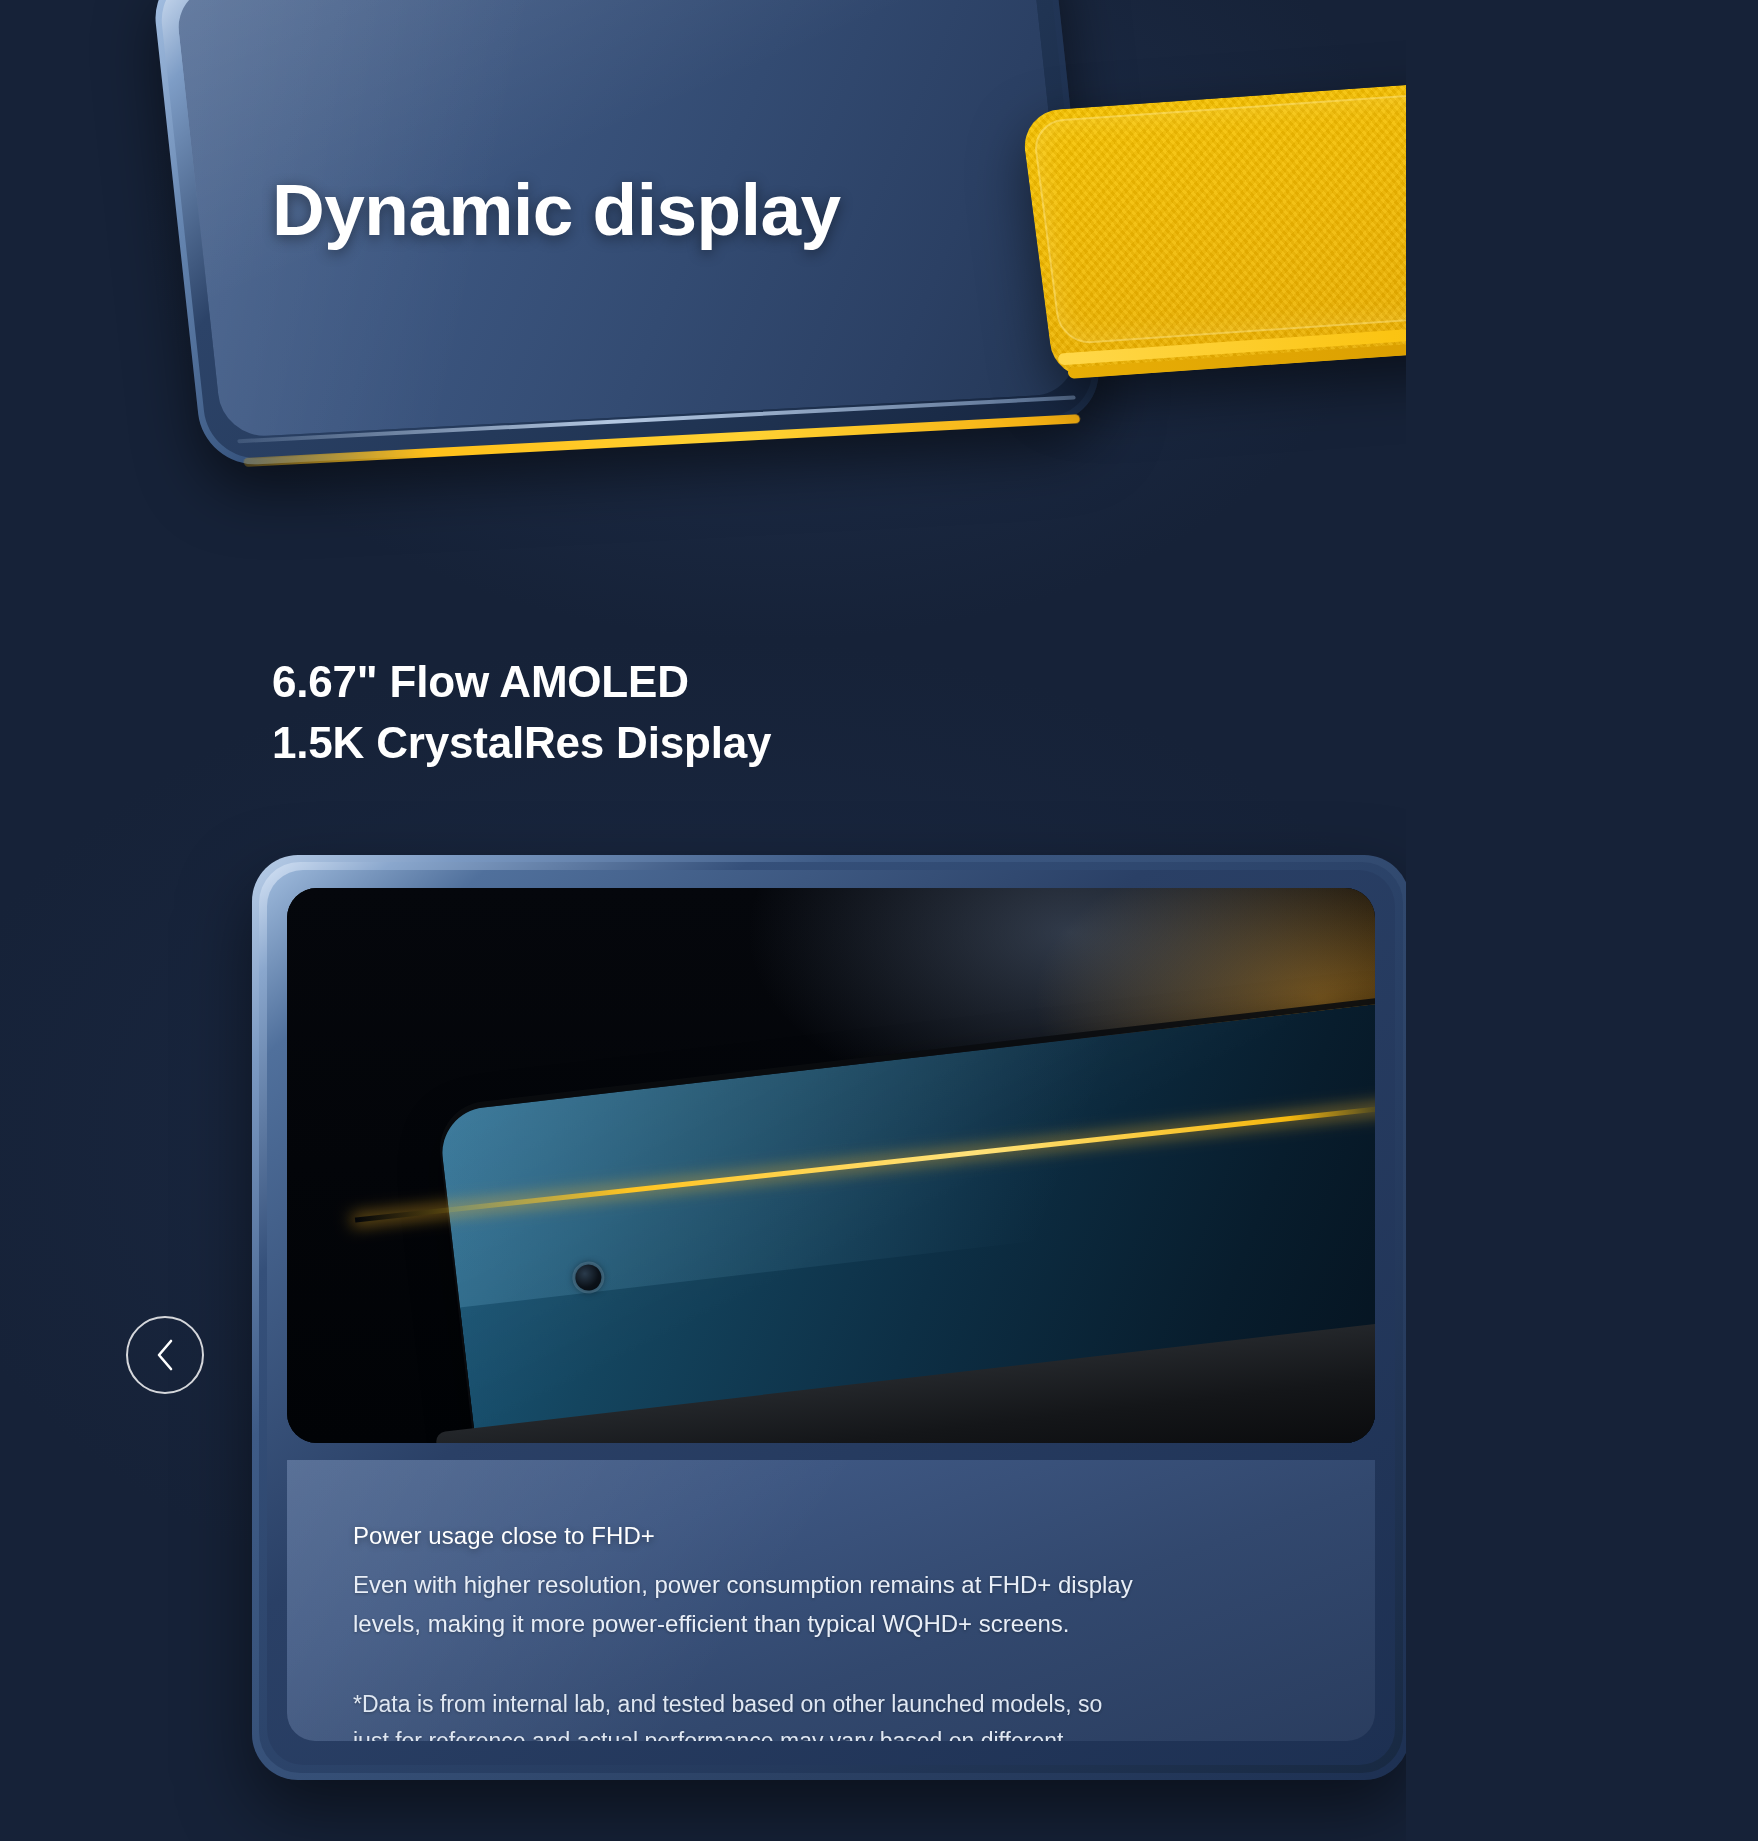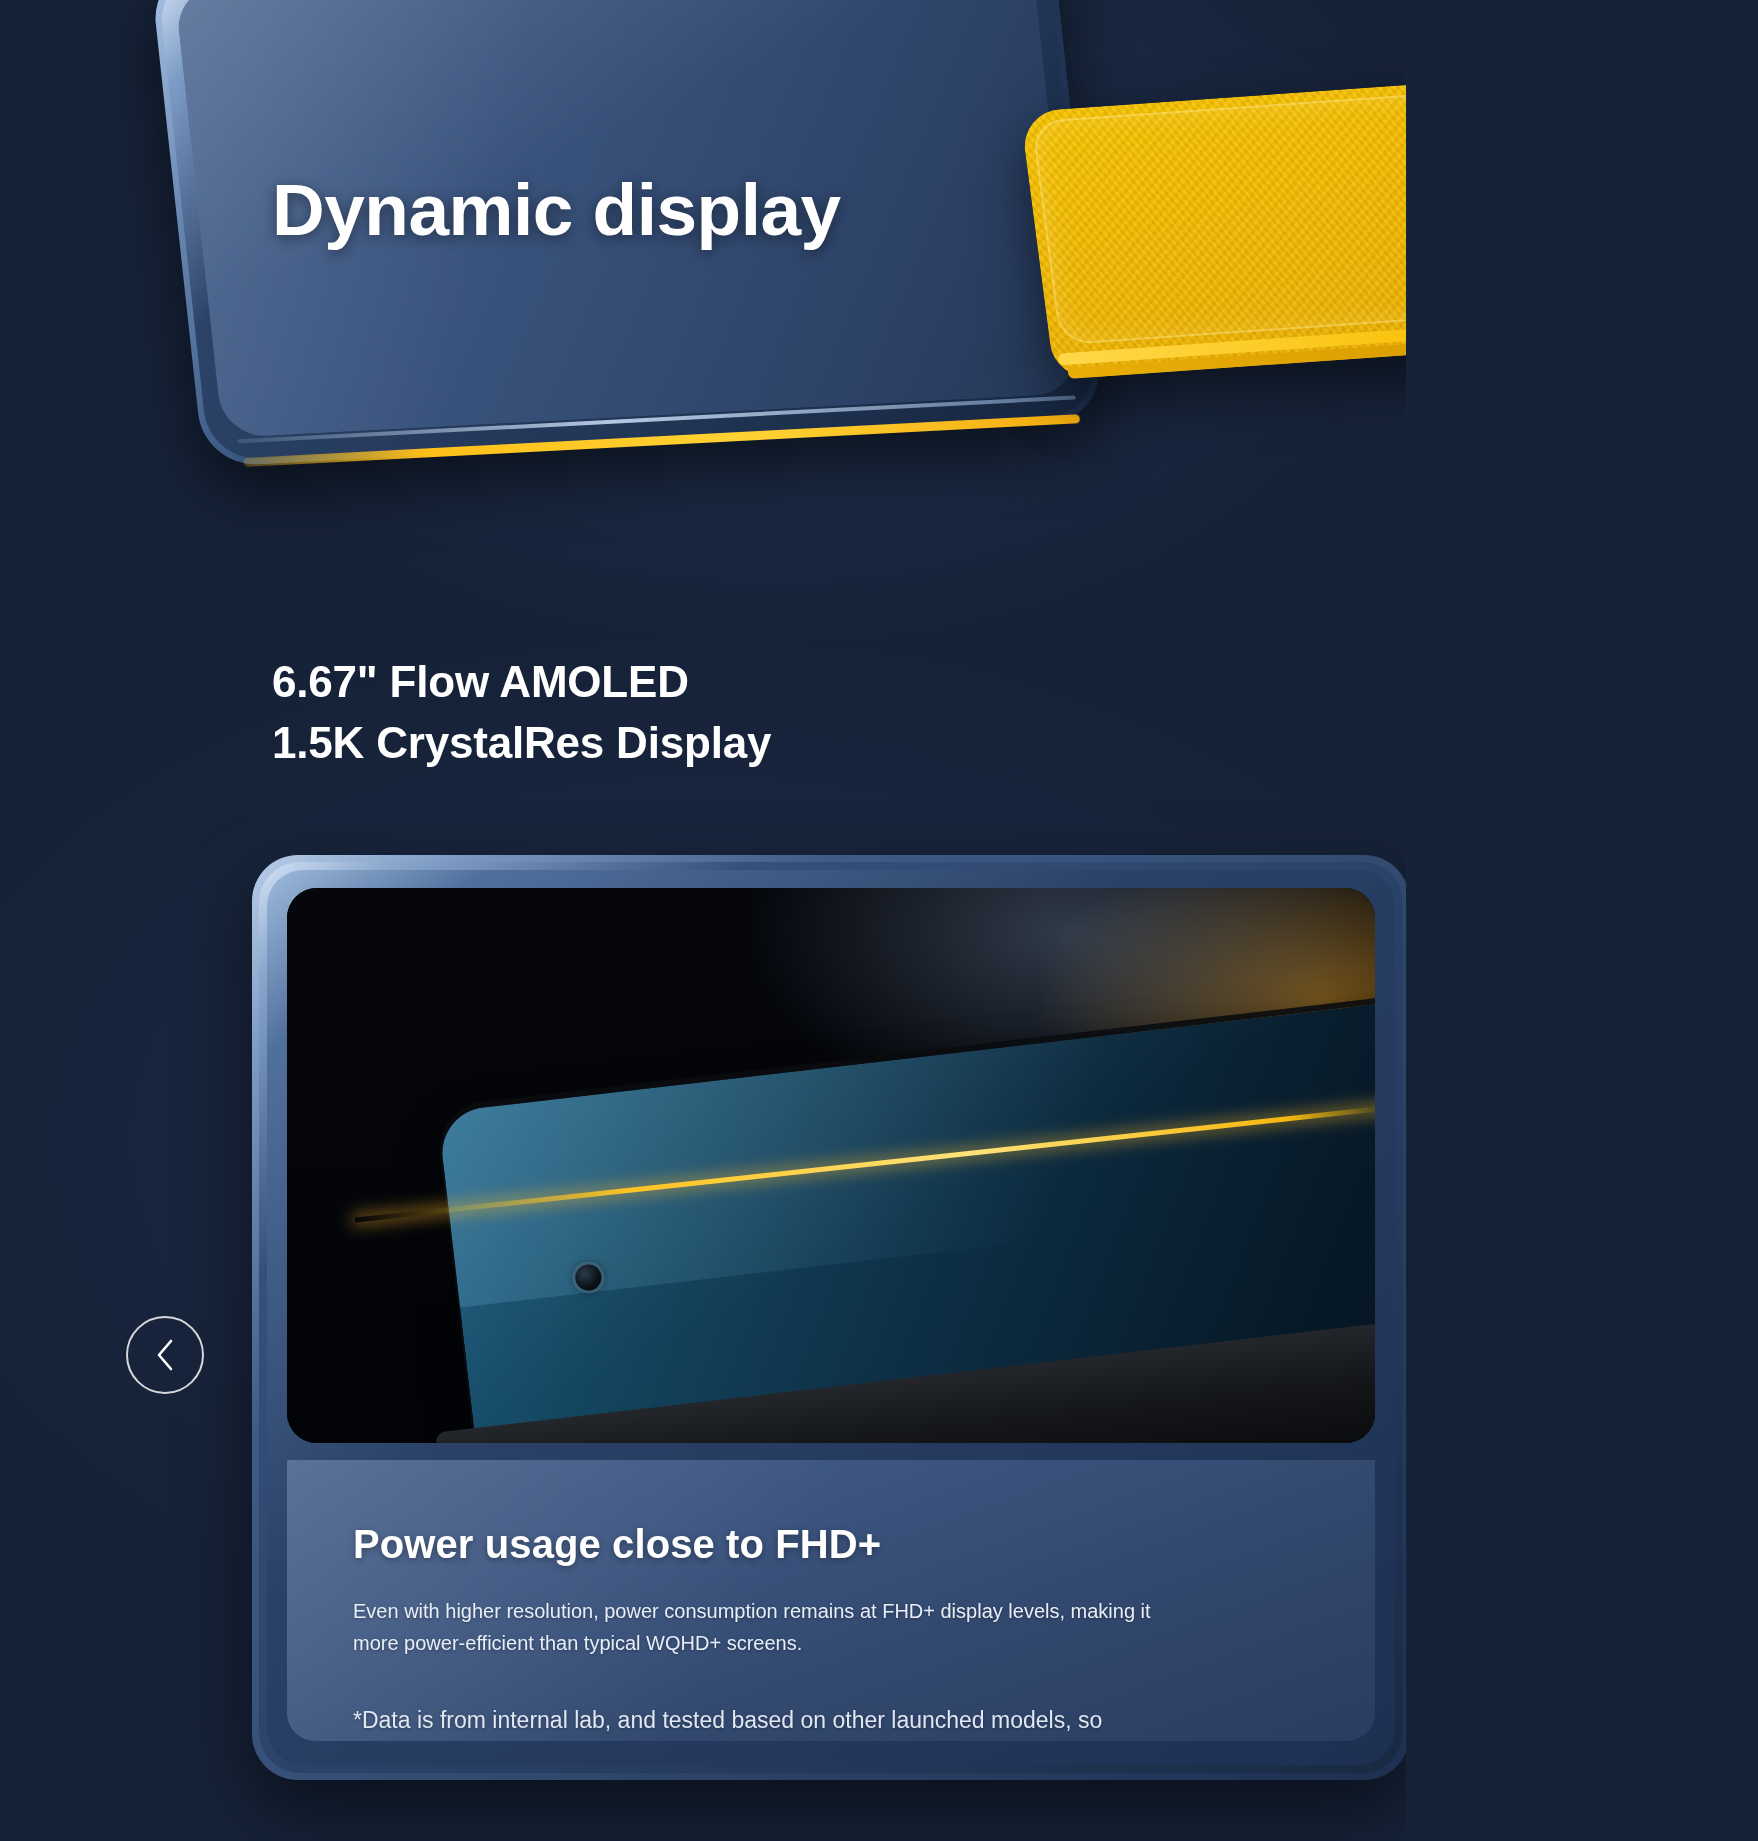--- a/index.html
+++ b/index.html
@@ -201,27 +201,27 @@
   .carousel-caption{
     position:absolute; left:20px; right:20px; top:590px; bottom:24px;
     border-radius:0 0 28px 28px;
     background:
       linear-gradient(125deg, rgba(255,255,255,.10) 0%, rgba(255,255,255,0) 45%),
       linear-gradient(160deg,#47618c 0%,#3d5681 30%,#32486e 62%,#2a3d5f 100%);
     padding:62px 66px 0 66px;
     overflow:hidden;
   }
   .caption-title{
-    font-size:40px; font-weight:700; color:#ffffff;
+    font-size:24px; font-weight:400; color:#ffffff;
     letter-spacing:.1px;
     text-shadow:0 2px 6px rgba(0,0,0,.35);
   }
   .caption-body{
-    margin-top:28px;
-    font-size:20px; font-weight:400; color:#e8eef7;
+    margin-top:16px;
+    font-size:24px; font-weight:400; color:#e8eef7;
     line-height:1.62; max-width:830px;
     text-shadow:0 1px 3px rgba(0,0,0,.3);
   }
   .caption-note{
     margin-top:42px;
     font-size:23px; font-weight:400; color:#dfe7f2;
     line-height:1.62; max-width:760px;
     text-shadow:0 1px 3px rgba(0,0,0,.3);
   }
 

